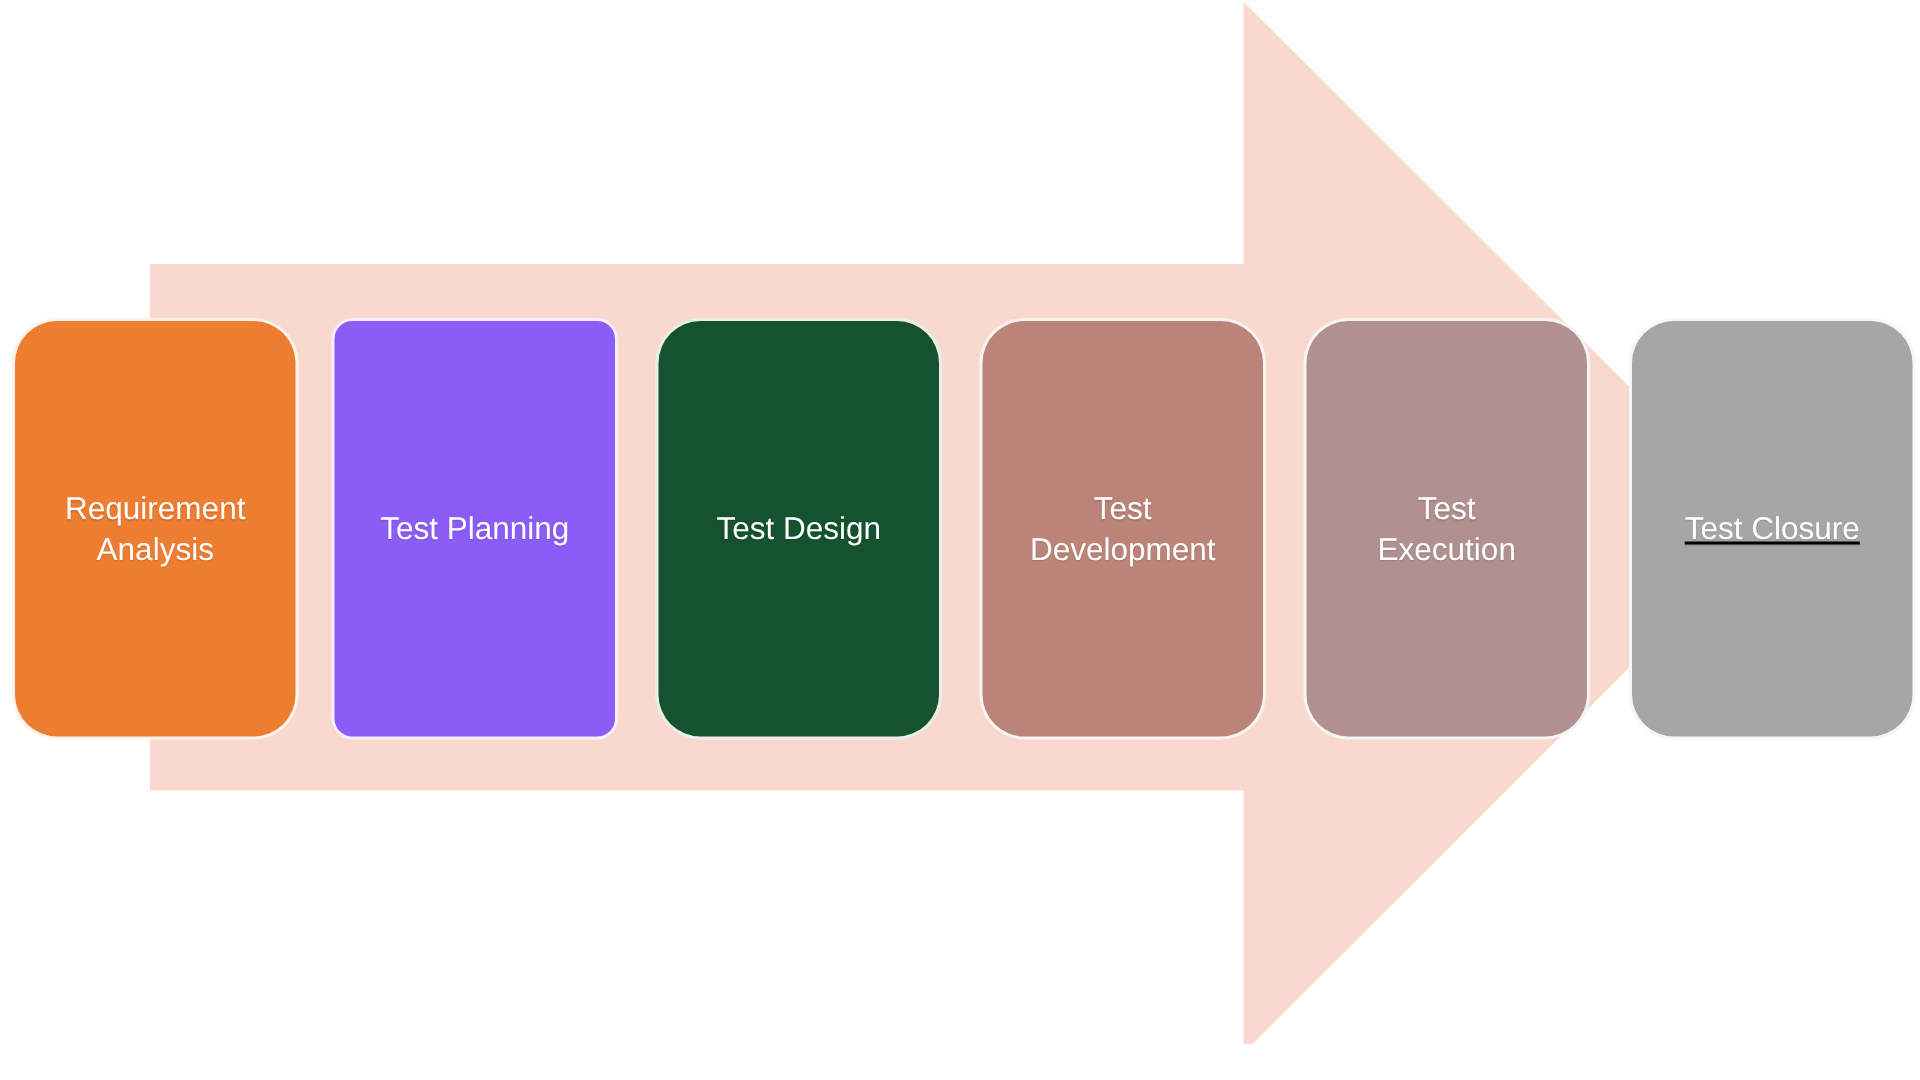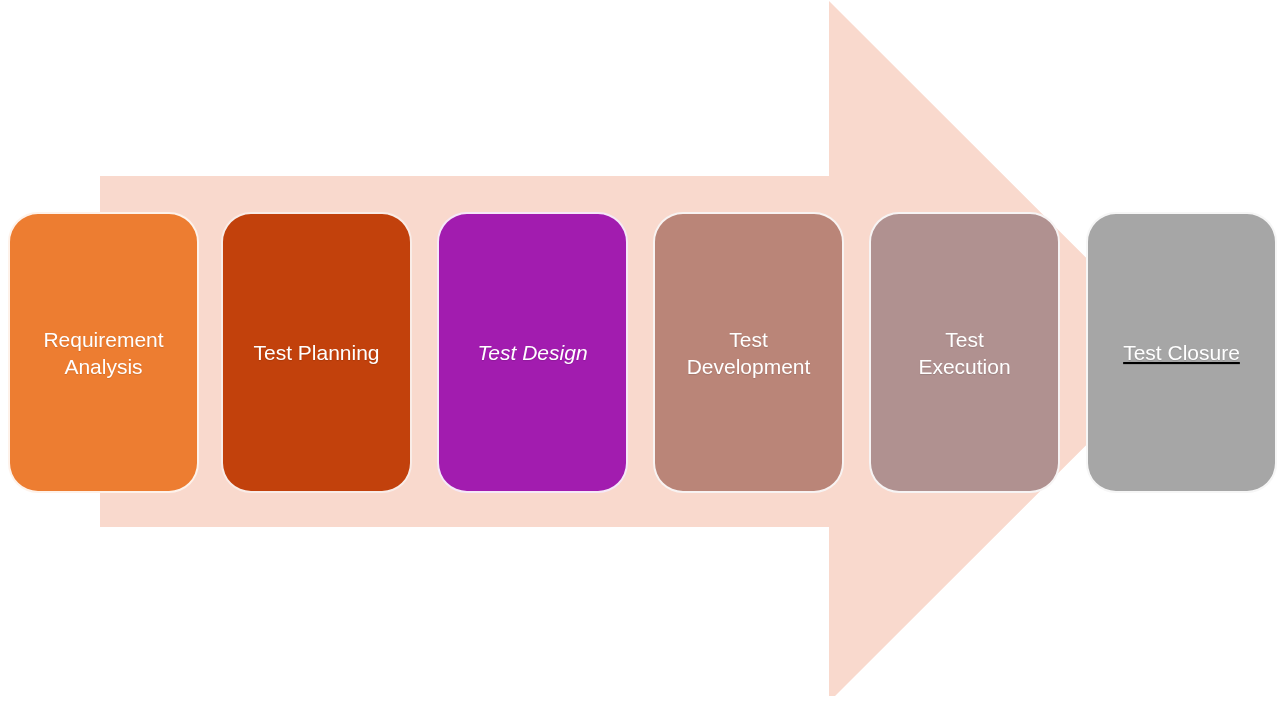--- a/index.html
+++ b/index.html
@@ -65,25 +65,25 @@
 
 <div class="slide">
 
   <div class="process-arrow" style="background-color: rgb(249, 217, 205);"></div>
 
   <div class="stage s1" style="background-color: rgb(237, 125, 49);">
     <span class="stage-label">Requirement
 Analysis</span>
   </div>
 
-  <div class="stage s2" style="background-color: #c2410c;">
+  <div class="stage s2" style="background-color: #8b5cf6; border-radius: 14px;">
     <span class="stage-label">Test Planning</span>
   </div>
 
-  <div class="stage s3" style="background-color: #a21caf; font-style: italic;">
+  <div class="stage s3" style="background-color: #14532d;">
     <span class="stage-label">Test Design</span>
   </div>
 
   <div class="stage s4" style="background-color: rgb(186, 133, 120);">
     <span class="stage-label">Test
 Development</span>
   </div>
 
   <div class="stage s5" style="background-color: rgb(176, 145, 144);">
     <span class="stage-label">Test

